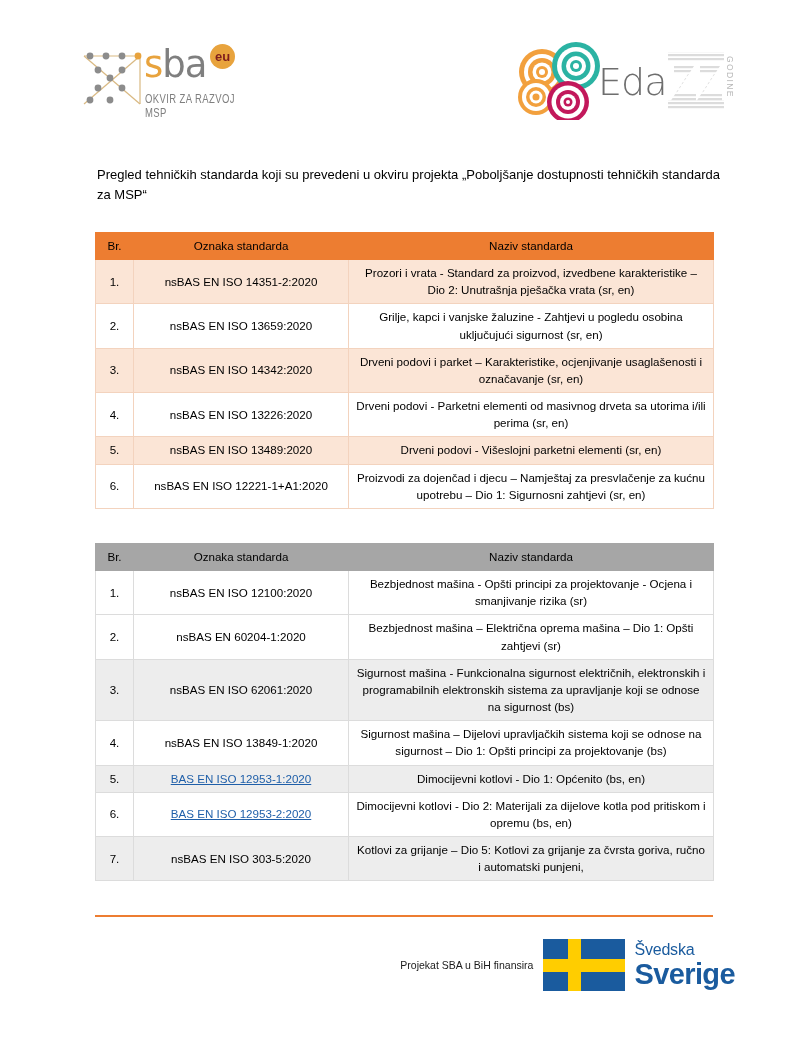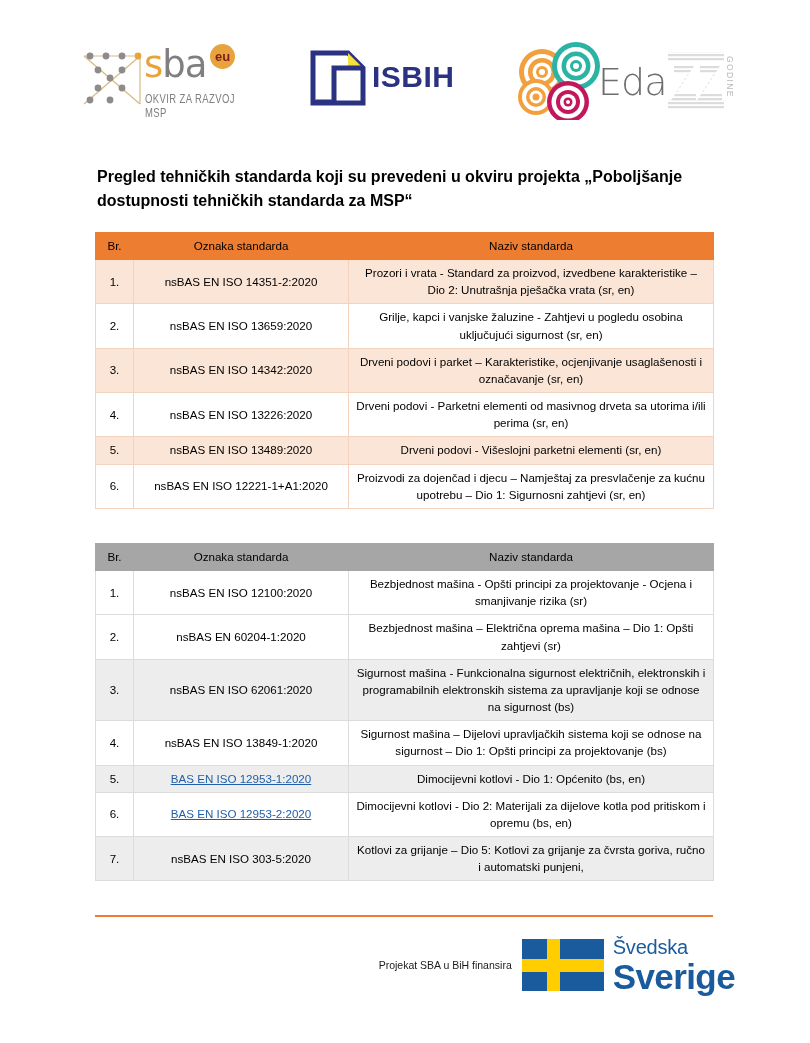--- a/index.html
+++ b/index.html
@@ -87,22 +87,22 @@
     letter-spacing: 1.4px;
     writing-mode: vertical-rl;
     font-family: "Liberation Sans", sans-serif;
   }
 
   
   .doc-title {
     position: absolute;
     left: 97px; top: 165px;
     width: 625px;
-    font-size: 16px;
-    font-weight: 700;
+    font-size: 13px;
+    font-weight: 400;
     line-height: 1.52;
     color: #000;
   }
 
   
   .section { position: absolute; left: 95px; width: 618px; }
   .section-label {
     font-size: 12.5px;
     font-weight: 700;
     color: #000;
@@ -176,26 +176,26 @@
     width: 13px; height: 100%;
     background: #FFCD00;
   }
   .swe-flag .h {
     position: absolute; left: 0; top: 20px;
     width: 100%; height: 13px;
     background: #FFCD00;
   }
   .swe-words { margin-left: 9px; line-height: 1; }
   .swe-small {
-    font-size: 20px; color: #1A5B9E;
+    font-size: 16px; color: #1A5B9E;
     font-weight: 400; letter-spacing: -0.2px;
     font-family: "Liberation Sans", sans-serif;
   }
   .swe-big {
-    font-size: 35px; color: #1A5B9E;
+    font-size: 29px; color: #1A5B9E;
     font-weight: 700; letter-spacing: -0.6px;
     margin-top: 2px;
     font-family: "Liberation Sans", sans-serif;
   }
 </style>
 </head>
 <body>
 
 <div class="logo-band">
 
@@ -219,29 +219,20 @@
         <circle cx="8" cy="52" r="3.4"></circle>
         <circle cx="28" cy="52" r="3.4"></circle>
       </g>
       <circle cx="56" cy="8" r="3.4" fill="#E8A33D"></circle>
     </svg>
     <div class="sba-word"><span class="sba-s">s</span><span class="sba-ba">ba</span></div>
     <div class="sba-eu">eu</div>
     <div class="sba-tag">OKVIR ZA RAZVOJ MSP</div>
   </div>
 
-  <div class="logo-isbih">
-    <svg width="56" height="56" viewBox="0 0 56 56">
-      <path d="M3 3 H38 L53 18 V53 H3 Z" fill="#ffffff" stroke="#2C3282" stroke-width="5"></path>
-      <path d="M38 3 L53 18 H38 Z" fill="#F5E03C"></path>
-      <path d="M24 30 L24 52 L3 52 Z" fill="#ffffff"></path>
-      <path d="M53 18 L24 18 L24 52 L3 52" fill="none" stroke="#2C3282" stroke-width="5"></path>
-    </svg>
-    <div class="isbih-word">ISBIH</div>
-  </div>
 
   <div class="logo-eda">
     <svg width="96" height="78" viewBox="0 0 96 78">
 
       <g transform="translate(24,30)">
         <circle r="23" fill="#F2A03D"></circle>
           <circle r="18" fill="#ffffff"></circle>
         <circle r="14" fill="#F2A03D"></circle>
           <circle r="9.5" fill="#ffffff"></circle>
         <circle r="6" fill="#F2A03D"></circle>

